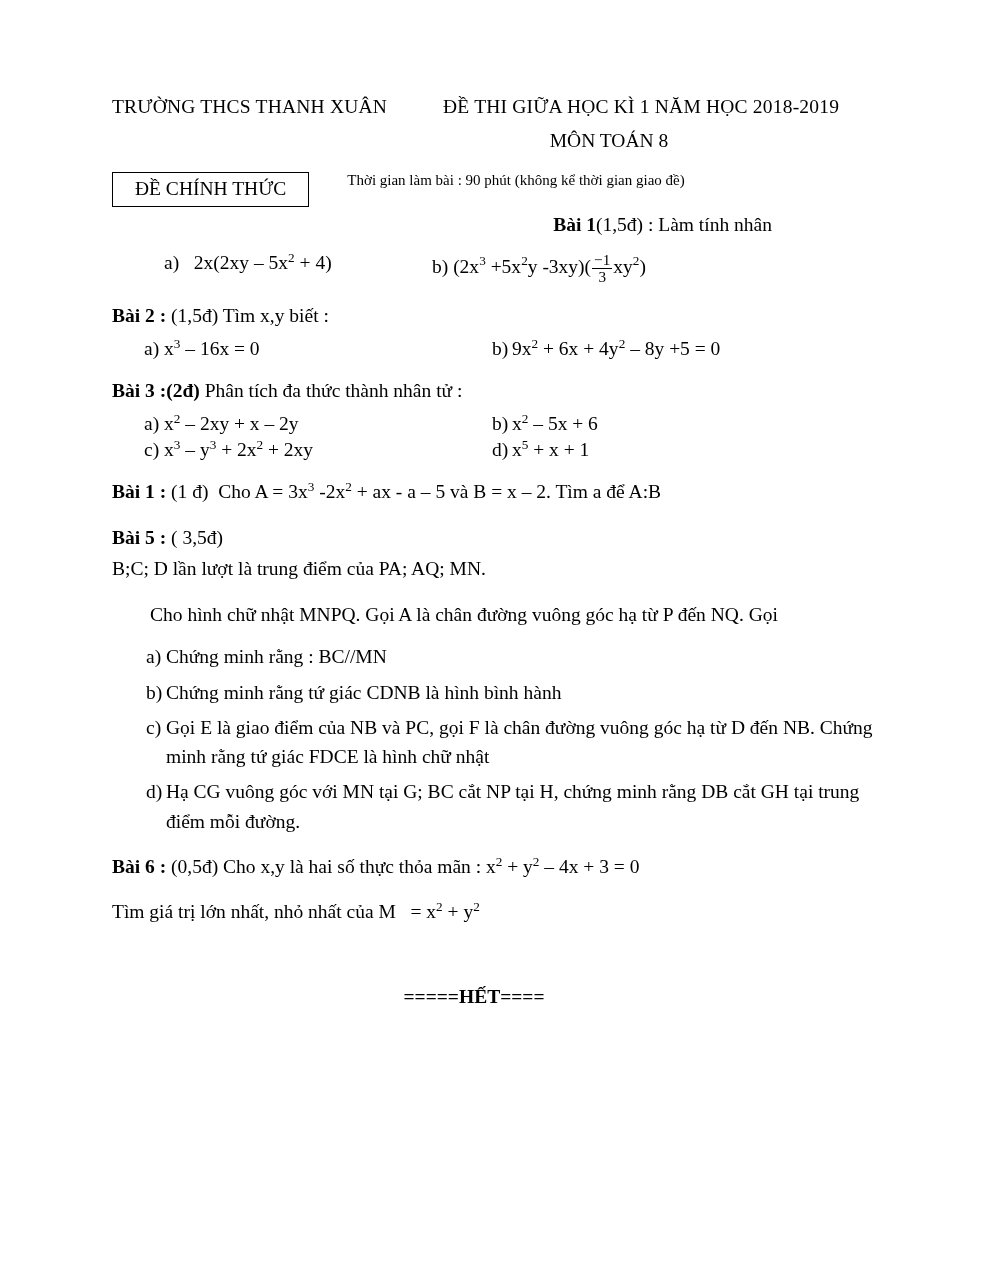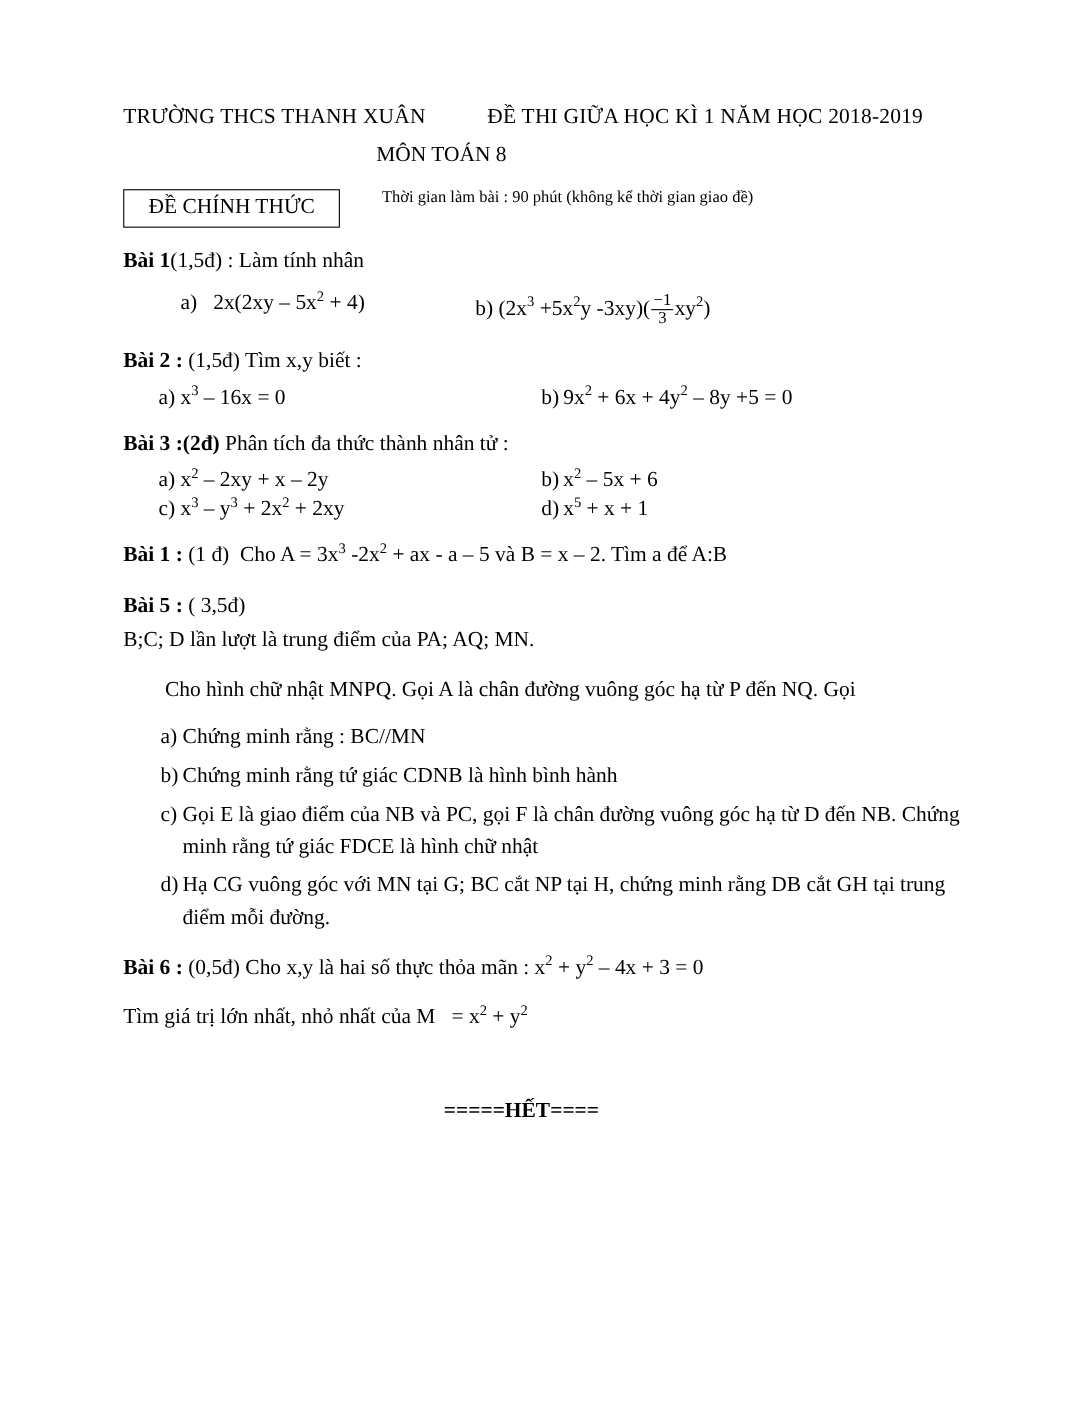--- a/index.html
+++ b/index.html
@@ -36,21 +36,21 @@
     letter-spacing: 0.2px;
   }
   .school-name {
     white-space: nowrap;
   }
   .exam-title {
     margin-left: 56px;
     white-space: nowrap;
   }
   .subject-line {
-    text-align: left;
+    text-align: center;
     font-size: 19.5px;
     margin-top: 12px;
     padding-left: 230px;
   }
   .official-row {
     display: flex;
     align-items: flex-start;
     margin-top: 20px;
   }
   .official-box {
@@ -59,23 +59,23 @@
     font-size: 19.5px;
     white-space: nowrap;
   }
   .time-text {
     margin-left: 38px;
     font-size: 15px;
     white-space: nowrap;
   }
   
   .q1-title {
-    text-align: left;
-    font-size: 19.5px;
-    margin-top: 20px;
+    text-align: right;
+    font-size: 19.5px;
+    margin-top: 7px;
     padding-right: 104px;
   }
   .bold { font-weight: bold; }
 
   .row-2col {
     display: flex;
     font-size: 19.5px;
     margin-top: 16px;
   }
   .col-a {

